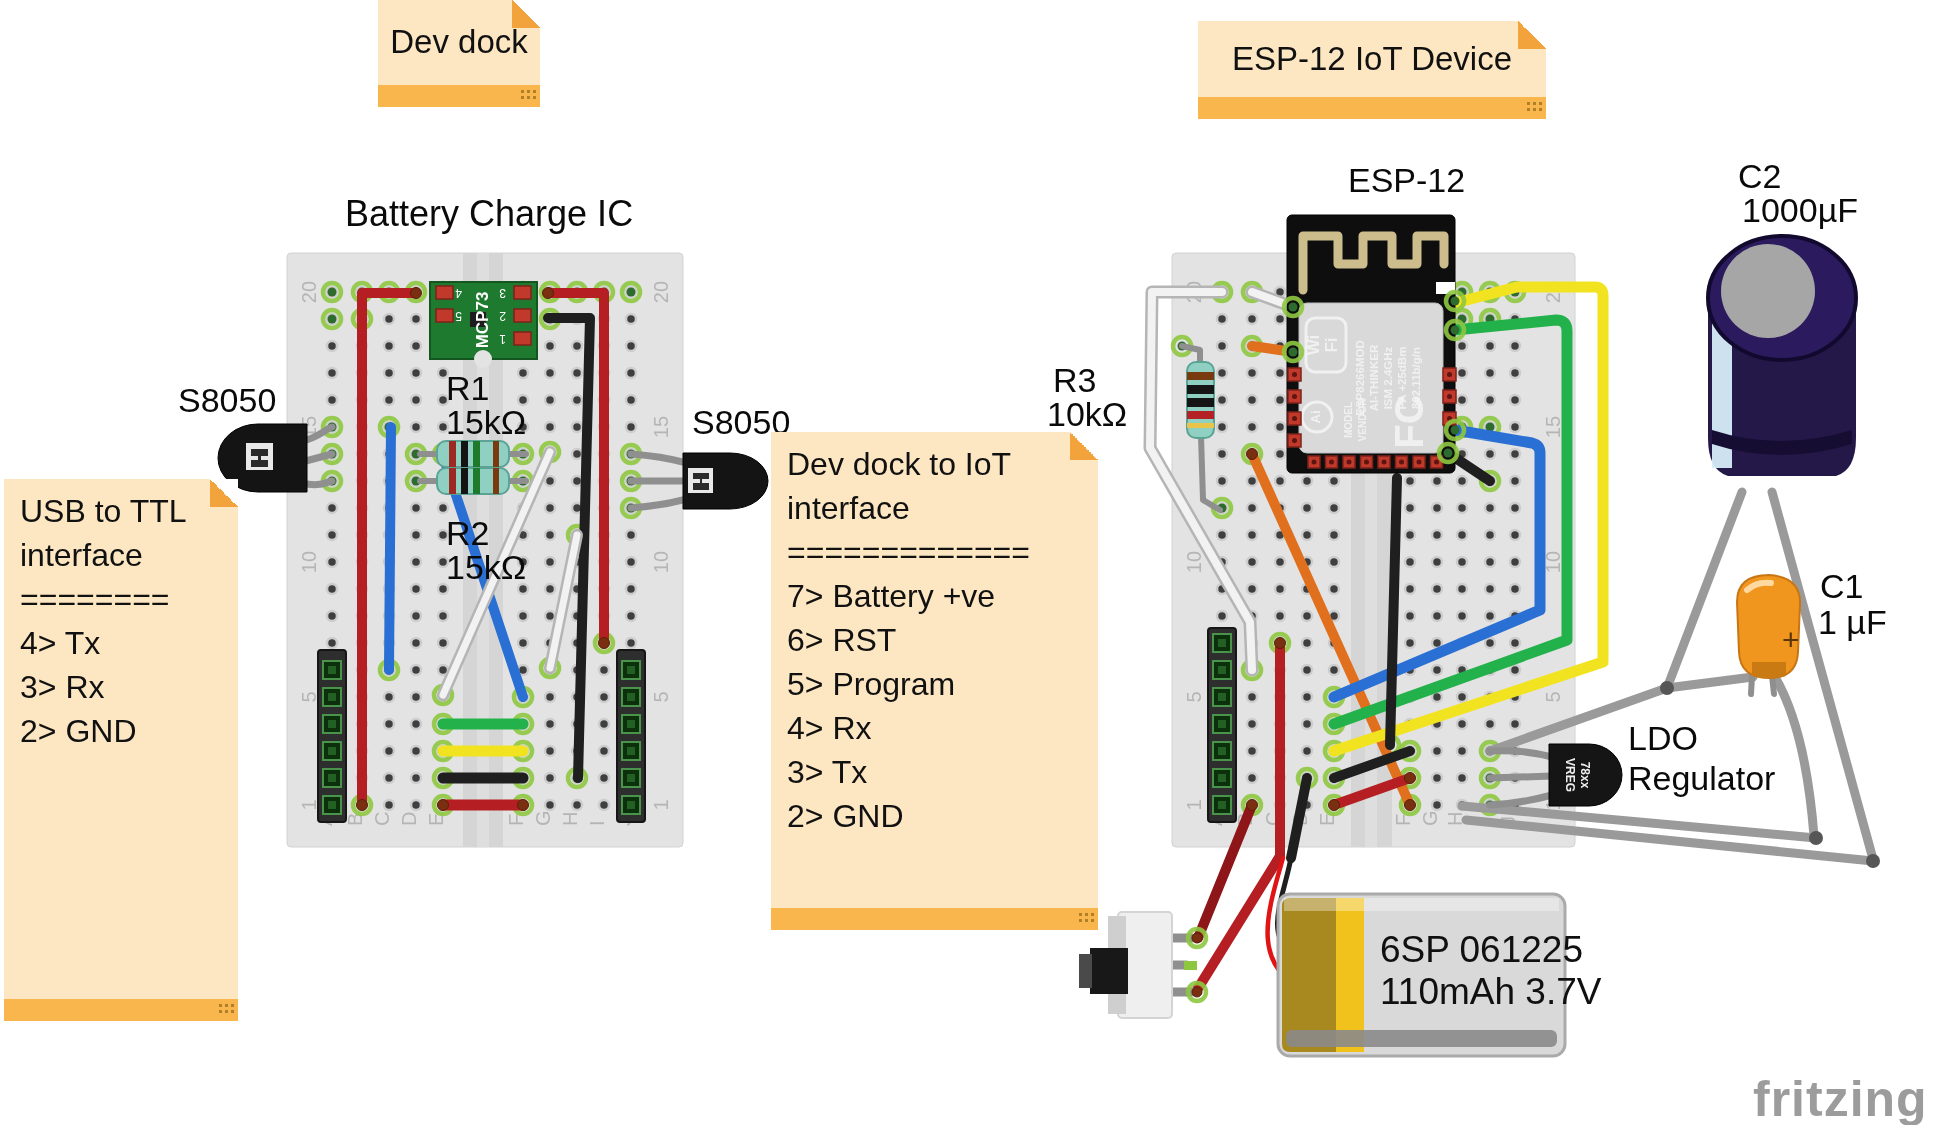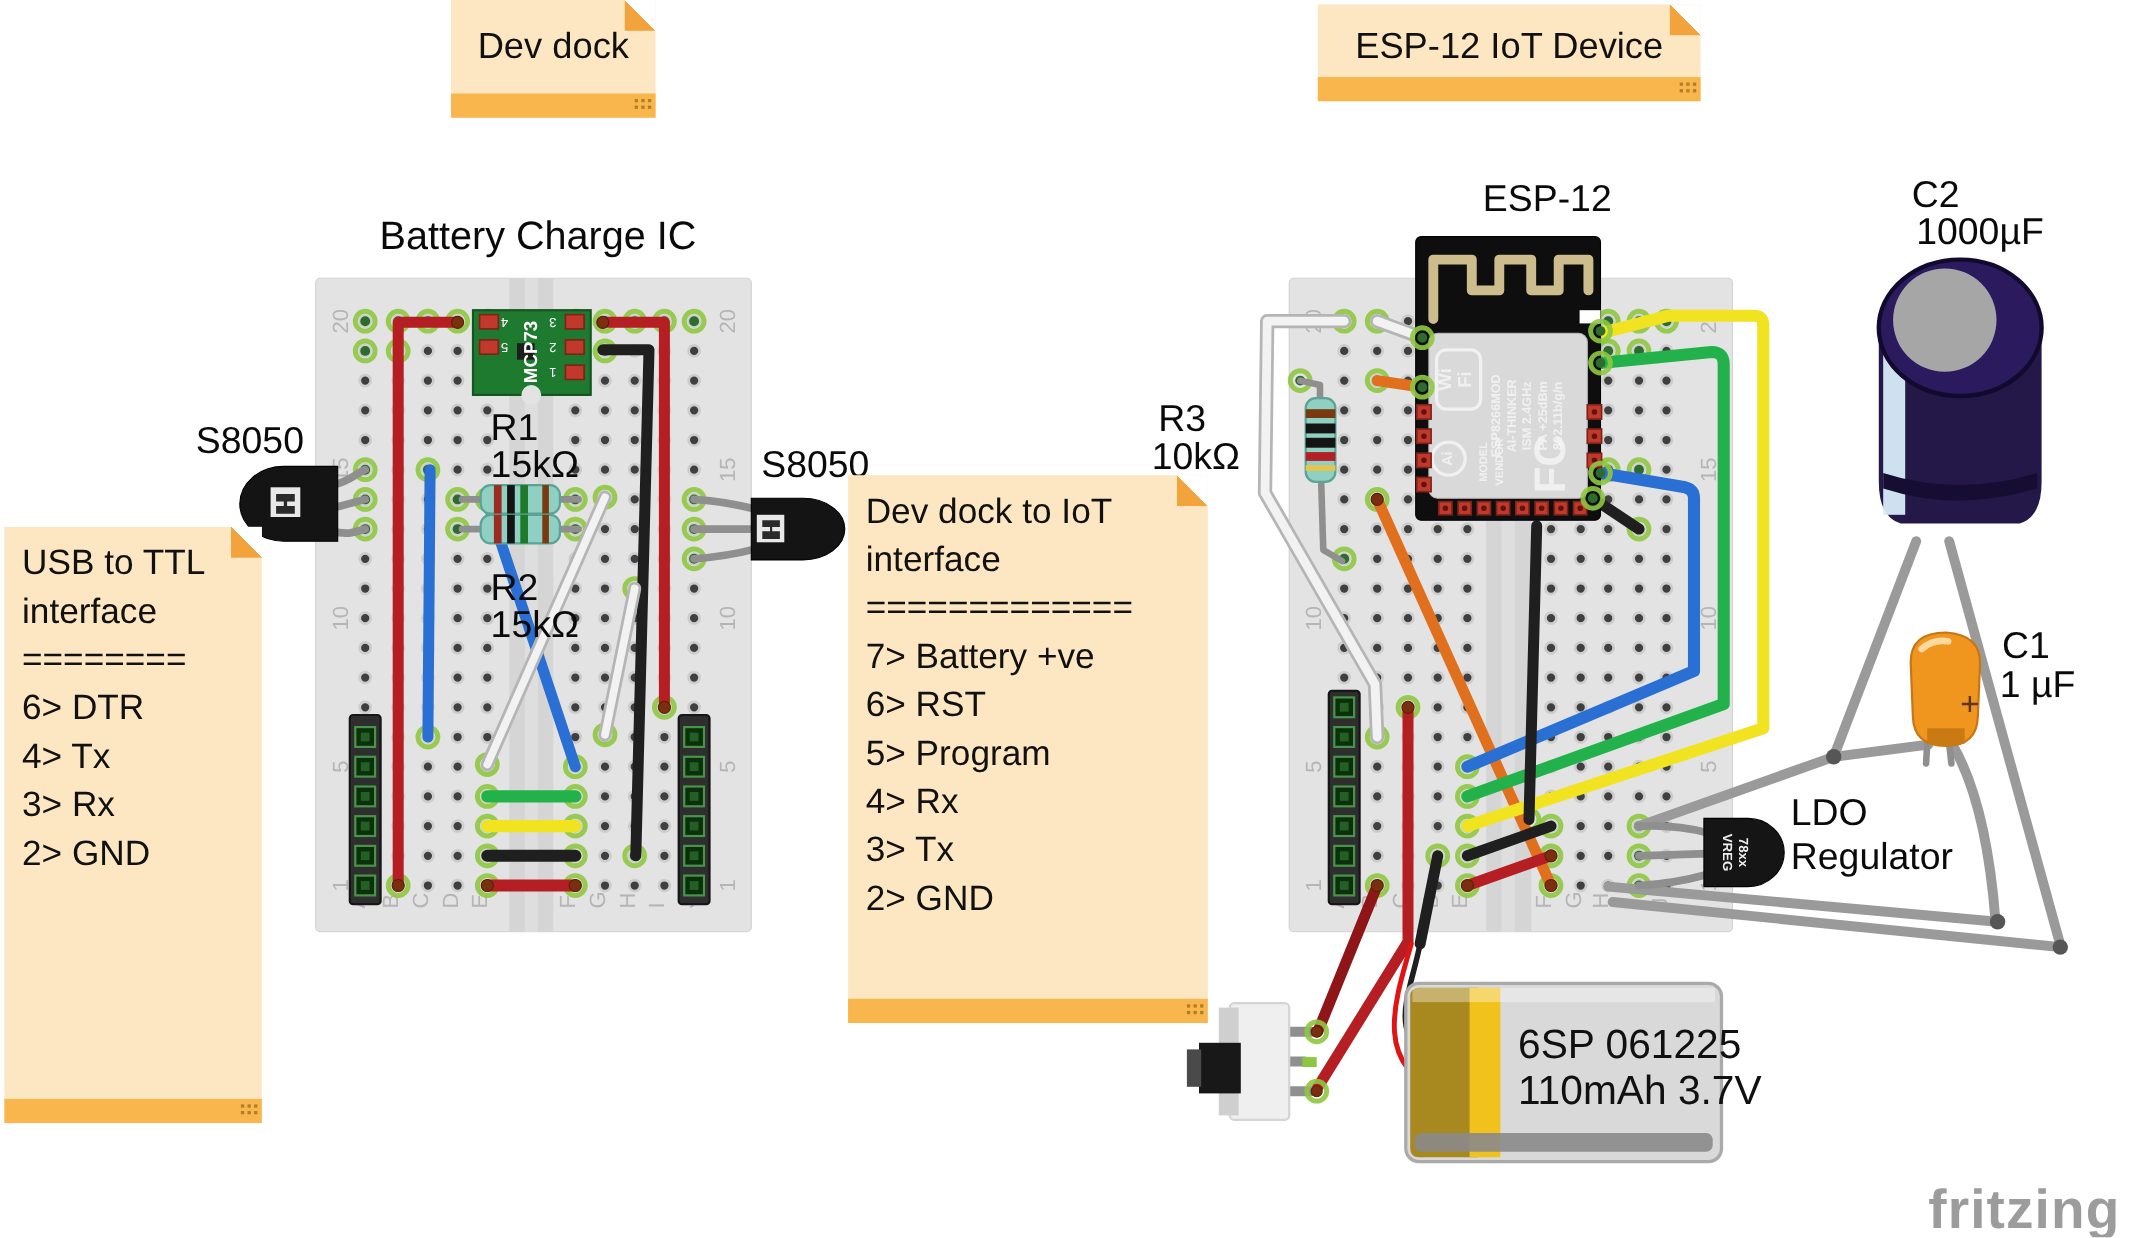--- a/index.html
+++ b/index.html
@@ -968,46 +968,45 @@
       <text class="lbl" x="1738" y="188">C2</text>
       <text class="lbl" x="1742" y="222">1000µF</text>
       <text class="lbl" x="1820" y="598">C1</text>
       <text class="lbl" x="1818" y="634">1 µF</text>
       <text class="lbl" x="1628" y="750">LDO</text>
       <text class="lbl" x="1628" y="790">Regulator</text>
       <text x="1753" y="1116" font-size="50" font-weight="600" letter-spacing="1" fill="var(--fritzing_gray)" font-family="DejaVu Sans, sans-serif">fritzing</text>
     </g>
   </svg>
 
-  <div class="note title" style="left:410px;top:0;width:186px;height:107px">
+  <div class="note title" style="left:378px;top:0;width:162px;height:107px">
     <div class="body" style="padding-top:20px">
         <div class="line">Dev dock</div>
       </div>
     <div class="bar">
         <div class="grip"></div>
       </div>
     <div class="fold"></div>
   </div>
 
-  <div class="note title" style="left:1198px;top:4px;width:348px;height:88px">
+  <div class="note title" style="left:1198px;top:21px;width:348px;height:98px">
     <div class="body" style="padding-top:16px">
         <div class="line">ESP-12 IoT Device</div>
       </div>
     <div class="bar">
         <div class="grip"></div>
       </div>
     <div class="fold"></div>
   </div>
 
   <div class="note" style="left:4px;top:479px;width:234px;height:542px">
     <div class="body">
         <div class="line">USB to TTL</div>
         <div class="line">interface</div>
         <div class="line">========</div>
-        <div class="line">6&gt; DTR</div>
         <div class="line">4&gt; Tx</div>
         <div class="line">3&gt; Rx</div>
         <div class="line">2&gt; GND</div>
       </div>
     <div class="bar">
         <div class="grip"></div>
       </div>
     <div class="fold"></div>
   </div>
 

